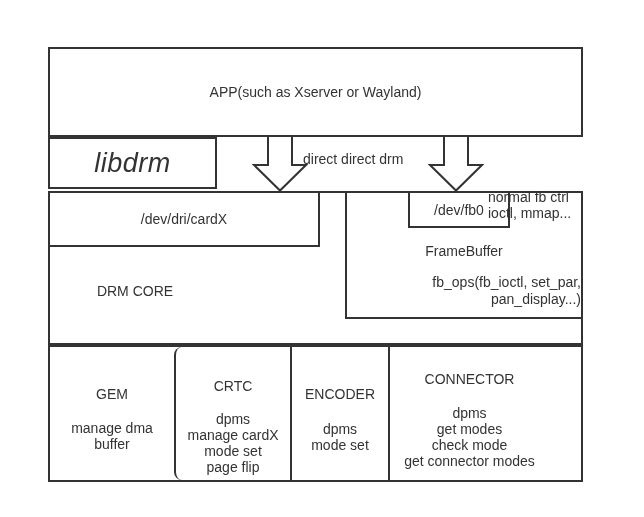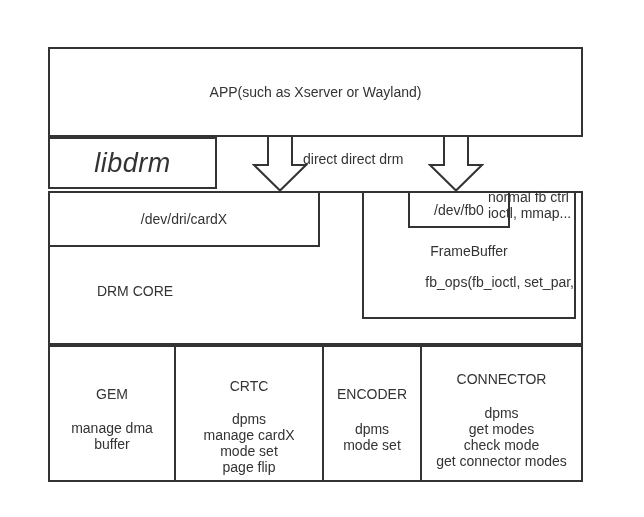--- a/index.html
+++ b/index.html
@@ -14,31 +14,31 @@
   #app-box{left:48px;top:47px;width:535px;height:90px;}
   
   #libdrm-box{left:48px;top:137px;width:169px;height:52px;}
   #libdrm-box .big{font-size:27px;line-height:33px;letter-spacing:0.5px;font-style:italic;}
   
   #drm-core-box{left:48px;top:191px;width:535px;height:154px;}
   #drm-core-label{position:absolute;left:0;top:90px;width:170px;text-align:center;}
   
   #cardx-box{left:48px;top:191px;width:272px;height:56px;}
   
-  #framebuffer-box{left:362px;top:191px;width:214px;height:128px;}
+  #framebuffer-box{left:345px;top:191px;width:238px;height:128px;}
   #fb-title{position:absolute;left:0;top:50px;width:100%;text-align:center;}
   #fb-ops{position:absolute;left:0;top:81px;width:100%;text-align:right;line-height:17px;}
   
   #fb0-box{left:408px;top:191px;width:102px;height:37px;}
   
   #bottom-row{left:48px;top:345px;width:535px;height:137px;display:flex;}
   .cell{position:relative;box-sizing:border-box;height:100%;}
   .cell + .cell{border-left:2px solid #333;}
   .cell:nth-child(1){width:124px;padding-left:26px;}
-  .cell:nth-child(2){width:148px;}
+  .cell:nth-child(2){width:116px;border-radius:8px;}
   .cell:nth-child(3){width:98px;}
   .cell:nth-child(4){width:161px;}
   .cell-title{position:absolute;left:0;width:100%;text-align:center;}
   .cell-body{position:absolute;left:0;width:100%;text-align:center;line-height:16px;}
   .cell:nth-child(1) .cell-title{top:39px;} .cell:nth-child(1) .cell-body{top:73px;}
   .cell:nth-child(2) .cell-title{top:31px;} .cell:nth-child(2) .cell-body{top:64px;}
   .cell:nth-child(3) .cell-title{top:39px;} .cell:nth-child(3) .cell-body{top:74px;}
   .cell:nth-child(4) .cell-title{top:24px;} .cell:nth-child(4) .cell-body{top:58px;}
   
   .arrow{position:absolute;width:56px;height:56px;}
@@ -66,20 +66,21 @@
   </div>
 
   <div id="cardx-box" class="box center-flex t14">
     <span>/dev/dri/cardX</span>
   </div>
 
   <div id="framebuffer-box" class="box t14">
     <span id="fb-title">FrameBuffer</span>
     <div id="fb-ops">
       <div>fb_ops(fb_ioctl, set_par,</div>
+      <div>pan_display...)</div>
     </div>
   </div>
 
   <div id="fb0-box" class="box center-flex t14">
     <span>/dev/fb0</span>
   </div>
 
   <svg id="arrow-left" class="arrow" viewBox="0 0 56 56">
     <path d="M16 0 L16 28 L2 28 L28 53.5 L54 28 L40 28 L40 0" fill="#ffffff" stroke="#333333" stroke-width="2" stroke-linejoin="miter"></path>
   </svg>

